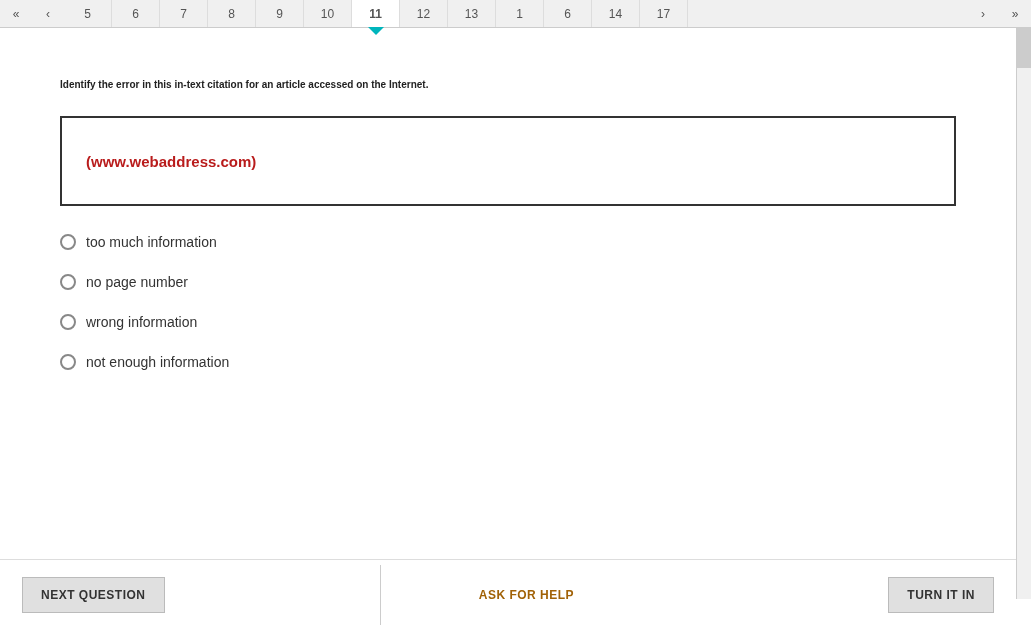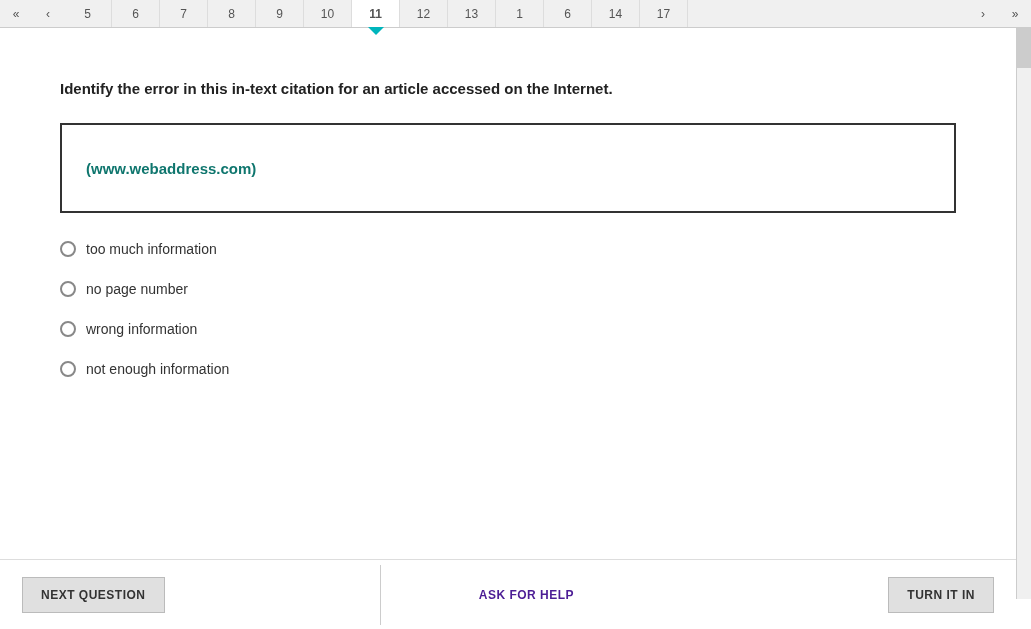--- a/index.html
+++ b/index.html
@@ -102,40 +102,40 @@
       background: #ccc;
     }
 
     
     .main-content {
       padding: 50px 60px 20px 60px;
       width: calc(100% - 15px);
     }
 
     .question-text {
-      font-size: 15px;
+      font-size: 10px;
       font-weight: bold;
       color: #222;
       margin-bottom: 24px;
       line-height: 1.4;
     }
 
     .citation-box {
       border: 2px solid #333;
       padding: 28px 24px;
       margin-bottom: 28px;
       min-height: 90px;
       display: flex;
       align-items: center;
     }
 
     .citation-text {
       font-size: 15px;
       font-weight: bold;
-      color: #0f766e;
+      color: #b91c1c;
     }
 
     .options-list {
       list-style: none;
       padding: 0;
       margin: 0;
     }
 
     .options-list li {
       display: flex;
@@ -207,21 +207,21 @@
       text-transform: uppercase;
     }
 
     .btn-ask {
       background: none;
       border: none;
       font-size: 12px;
       font-weight: bold;
       letter-spacing: 0.5px;
       cursor: pointer;
-      color: #4c1d95;
+      color: #a16207;
       text-transform: uppercase;
     }
 
     .btn-turn-in {
       background: #e0e0e0;
       border: 1px solid #bbb;
       padding: 10px 18px;
       font-size: 12px;
       font-weight: bold;
       letter-spacing: 0.5px;

